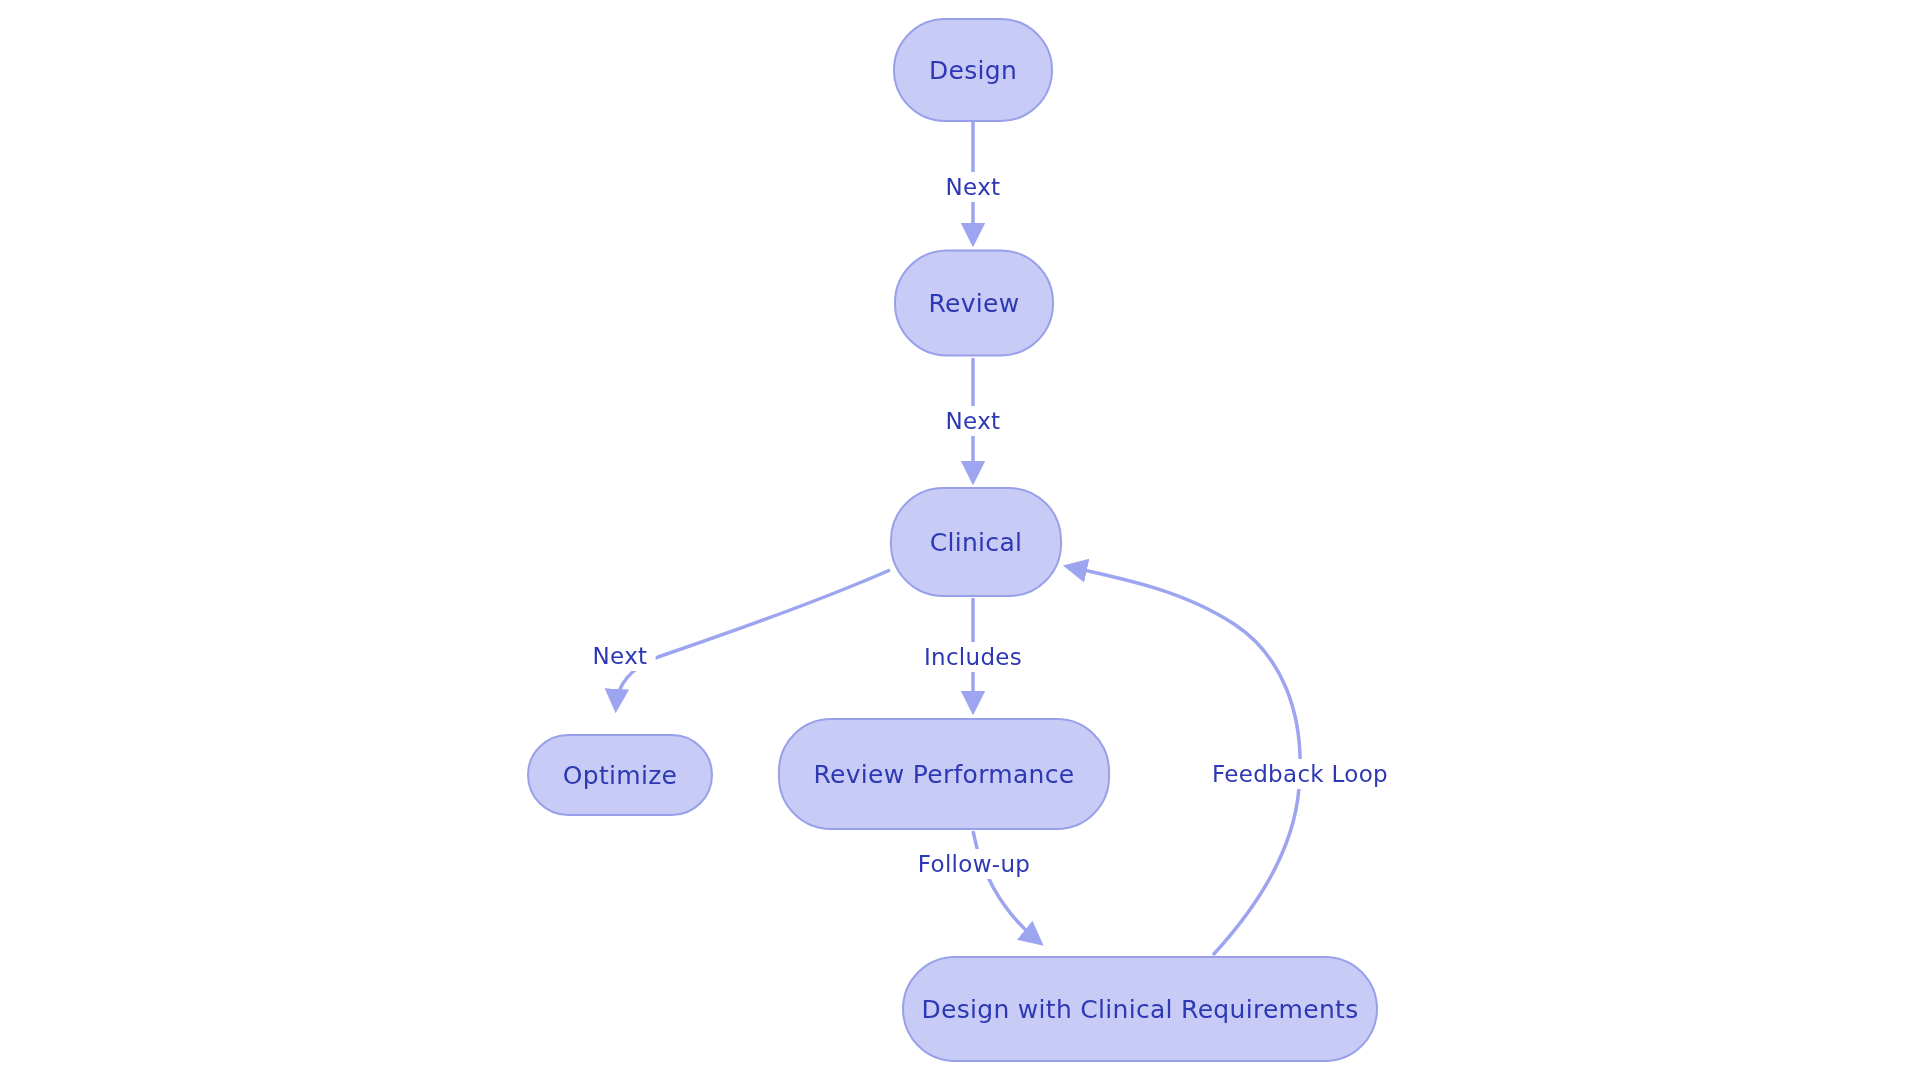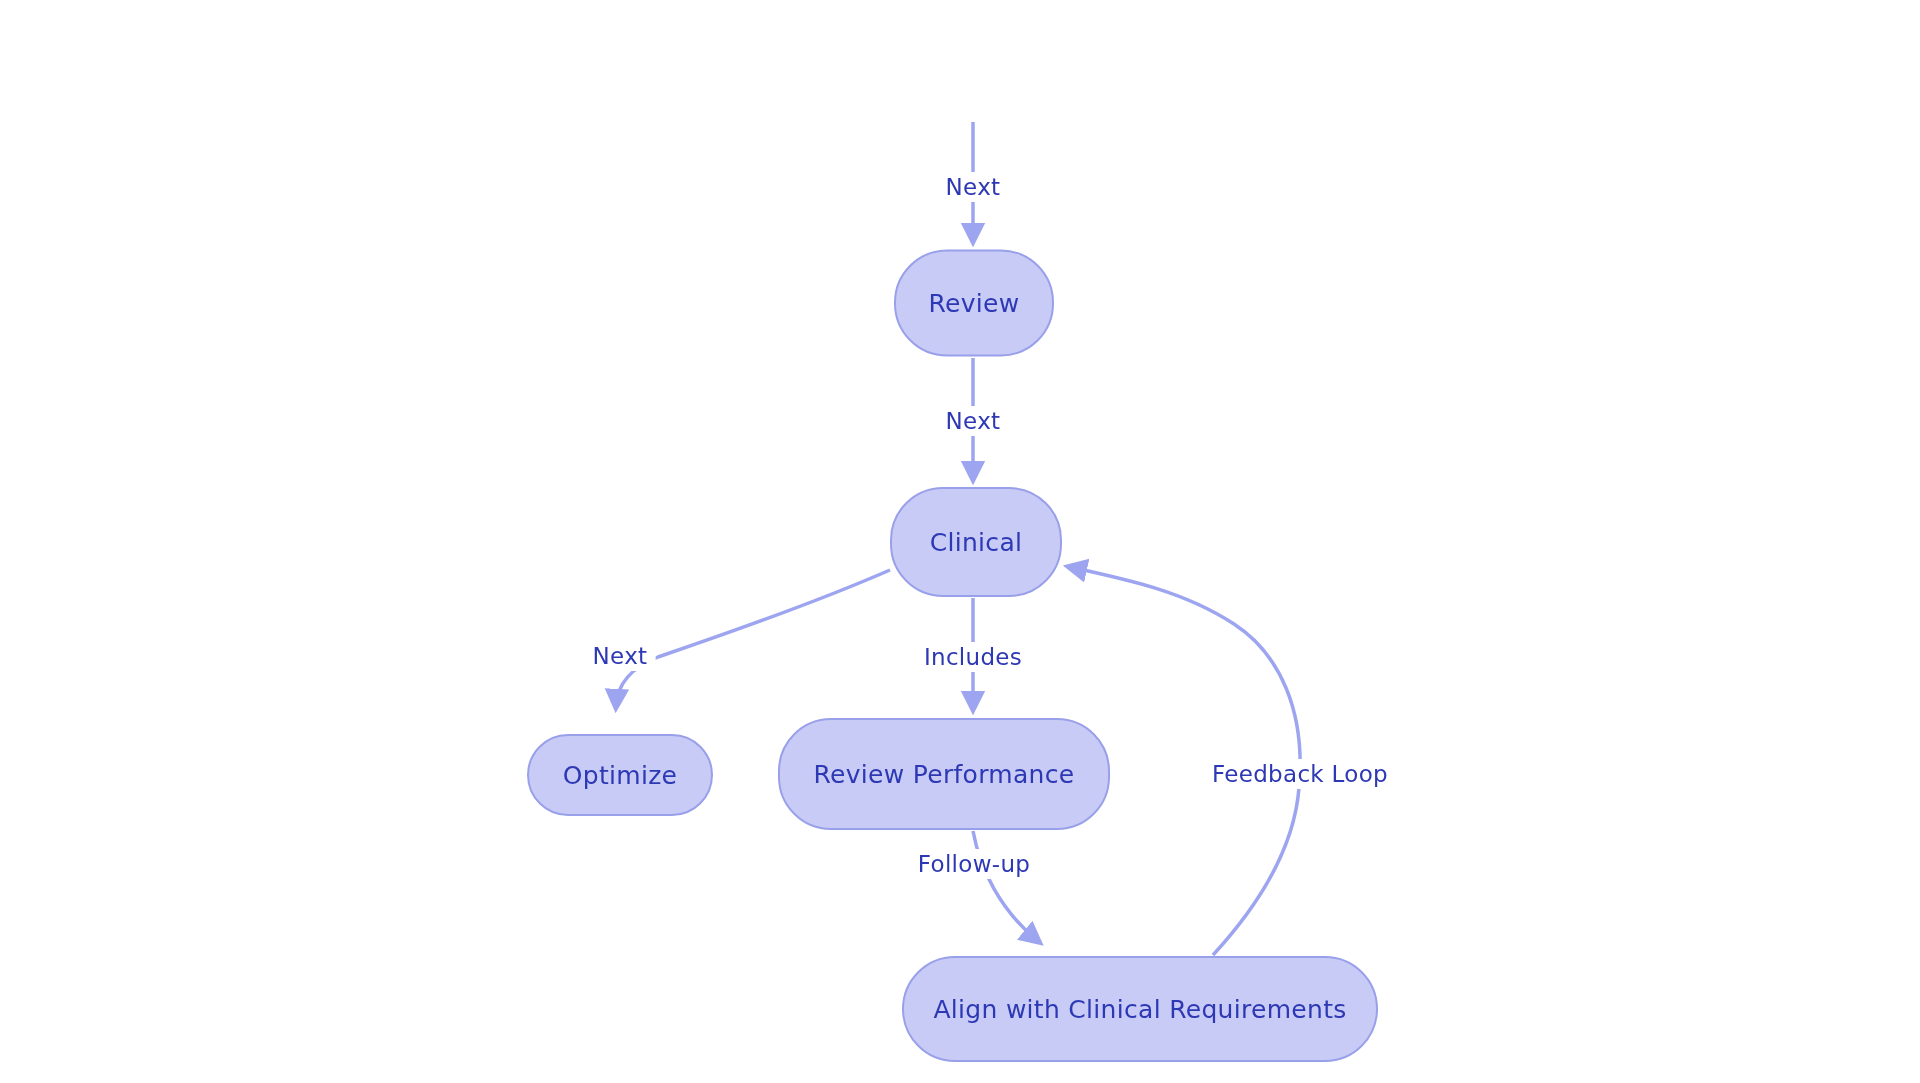--- a/index.html
+++ b/index.html
@@ -73,30 +73,31 @@
 
     <path class="edge" d="M 890 570 C 810 605, 705 641, 658 657 C 628 669, 617 687, 616 706" marker-end="url(#arrowhead)"></path>
 
     <path class="edge" d="M 973 598 L 973 708" marker-end="url(#arrowhead)"></path>
 
     <path class="edge" d="M 973 831 C 980 869, 1000 910, 1038 941" marker-end="url(#arrowhead)"></path>
 
     <path class="edge" d="M 1213 955 C 1258 906, 1294 850, 1299 788 C 1306 712, 1280 654, 1234 624 C 1185 592, 1130 580, 1070 567" marker-end="url(#arrowhead)"></path>
   </svg>
 
+  <div class="node" style="left: 973px; top: 70px; width: 160px; height: 104px;">Design</div>
 
   <div class="node" style="left: 974px; top: 303px; width: 160px; height: 107px;">Review</div>
 
   <div class="node" style="left: 976px; top: 542px; width: 172px; height: 110px;">Clinical</div>
 
   <div class="node" style="left: 620px; top: 775px; width: 186px; height: 82px;">Optimize</div>
 
   <div class="node" style="left: 944px; top: 774px; width: 332px; height: 112px;">Review Performance</div>
 
-  <div class="node" style="left: 1140px; top: 1009px; width: 476px; height: 106px;">Align with Clinical Requirements</div>
+  <div class="node" style="left: 1140px; top: 1009px; width: 476px; height: 106px;">Design with Clinical Requirements</div>
 
   <div class="edge-label" style="left: 973px; top: 187px;">Next</div>
 
   <div class="edge-label" style="left: 973px; top: 421px;">Next</div>
 
   <div class="edge-label" style="left: 620px; top: 656px;">Next</div>
 
   <div class="edge-label" style="left: 973px; top: 657px; text-align: right;">Includes</div>
 
   <div class="edge-label" style="left: 974px; top: 864px;">Follow-up</div>

